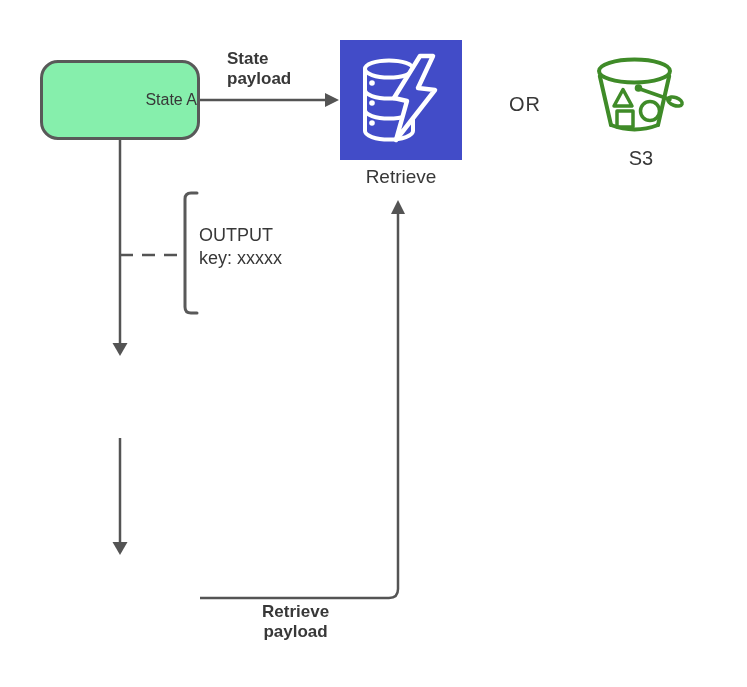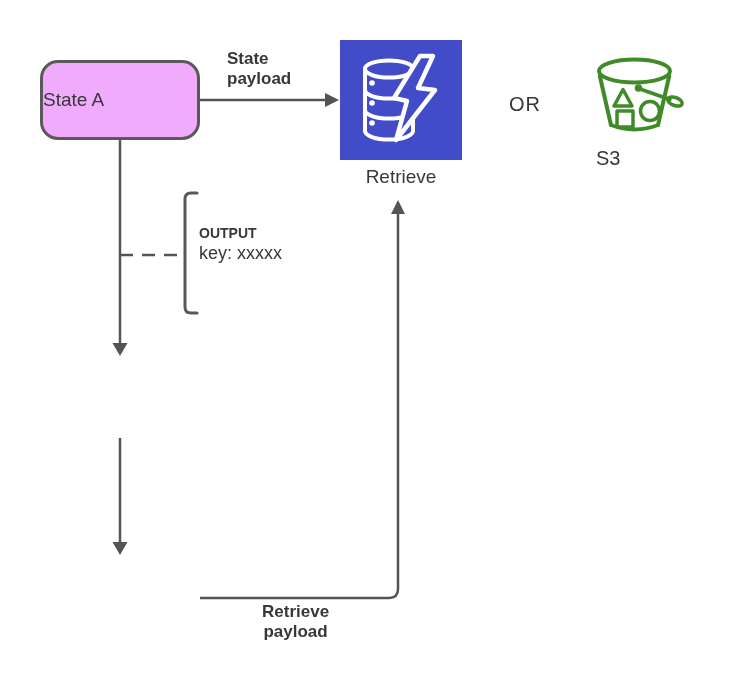--- a/index.html
+++ b/index.html
@@ -16,25 +16,25 @@
     background:#ffffff;
     overflow:hidden;
     font-family:"Liberation Sans", sans-serif;
     color:var(--text-dark);
   }
   #connectors{position:absolute;left:0;top:0;width:747px;height:687px;z-index:0;}
   .state-box{
     position:absolute;
     width:160px;height:80px;
     box-sizing:border-box;
-    background:#f0abfc;
+    background:#86efac;
     border:3px solid var(--box-border-gray);
     border-radius:18px;
-    display:flex;align-items:center;justify-content:flex-start;
-    font-size:19px;
+    display:flex;align-items:center;justify-content:flex-end;
+    font-size:16px;
     z-index:2;
   }
   #state-a{left:40px;top:60px;}
   #state-b{left:40px;top:358px;}
   #state-c{left:40px;top:558px;}
   .edge-label{
     position:absolute;
     font-weight:bold;
     font-size:17px;
     line-height:1.18;
@@ -54,24 +54,24 @@
     position:absolute;left:330px;top:166px;width:142px;
     text-align:center;font-size:19px;z-index:2;
   }
   #or-label{
     position:absolute;left:495px;top:93px;width:60px;
     text-align:center;font-size:20px;letter-spacing:1px;z-index:2;
   }
   #s3-tile{position:absolute;left:596px;top:56px;width:90px;height:88px;z-index:2;}
   #s3-label{
     position:absolute;left:596px;top:147px;width:90px;
-    font-size:20px;z-index:2;
+    text-align:center;font-size:20px;z-index:2;
   }
   #output-annotation{position:absolute;left:199px;top:224px;z-index:2;}
-  #output-title{font-weight:bold;font-size:14px;line-height:1.3;}
+  #output-title{font-weight:normal;font-size:18px;line-height:1.3;}
   #output-key{font-size:18px;line-height:1.3;}
   .stroke-line{stroke:var(--line-gray);stroke-width:2.5;fill:none;}
   .arrow-head{fill:var(--line-gray);stroke:none;}
   .bracket{stroke:var(--box-border-gray);stroke-width:3;fill:none;stroke-linecap:round;}
   .dyn-stroke{stroke:#ffffff;stroke-width:4;fill:none;}
   .dyn-dot{fill:#ffffff;stroke:none;}
   .dyn-bolt{fill:var(--dynamodb-blue);stroke:#ffffff;stroke-width:4.5;stroke-linejoin:round;}
   .s3-stroke{stroke:var(--s3-green);fill:none;stroke-linecap:round;stroke-linejoin:round;}
   .s3-fill{fill:var(--s3-green);stroke:none;}
 </style>

